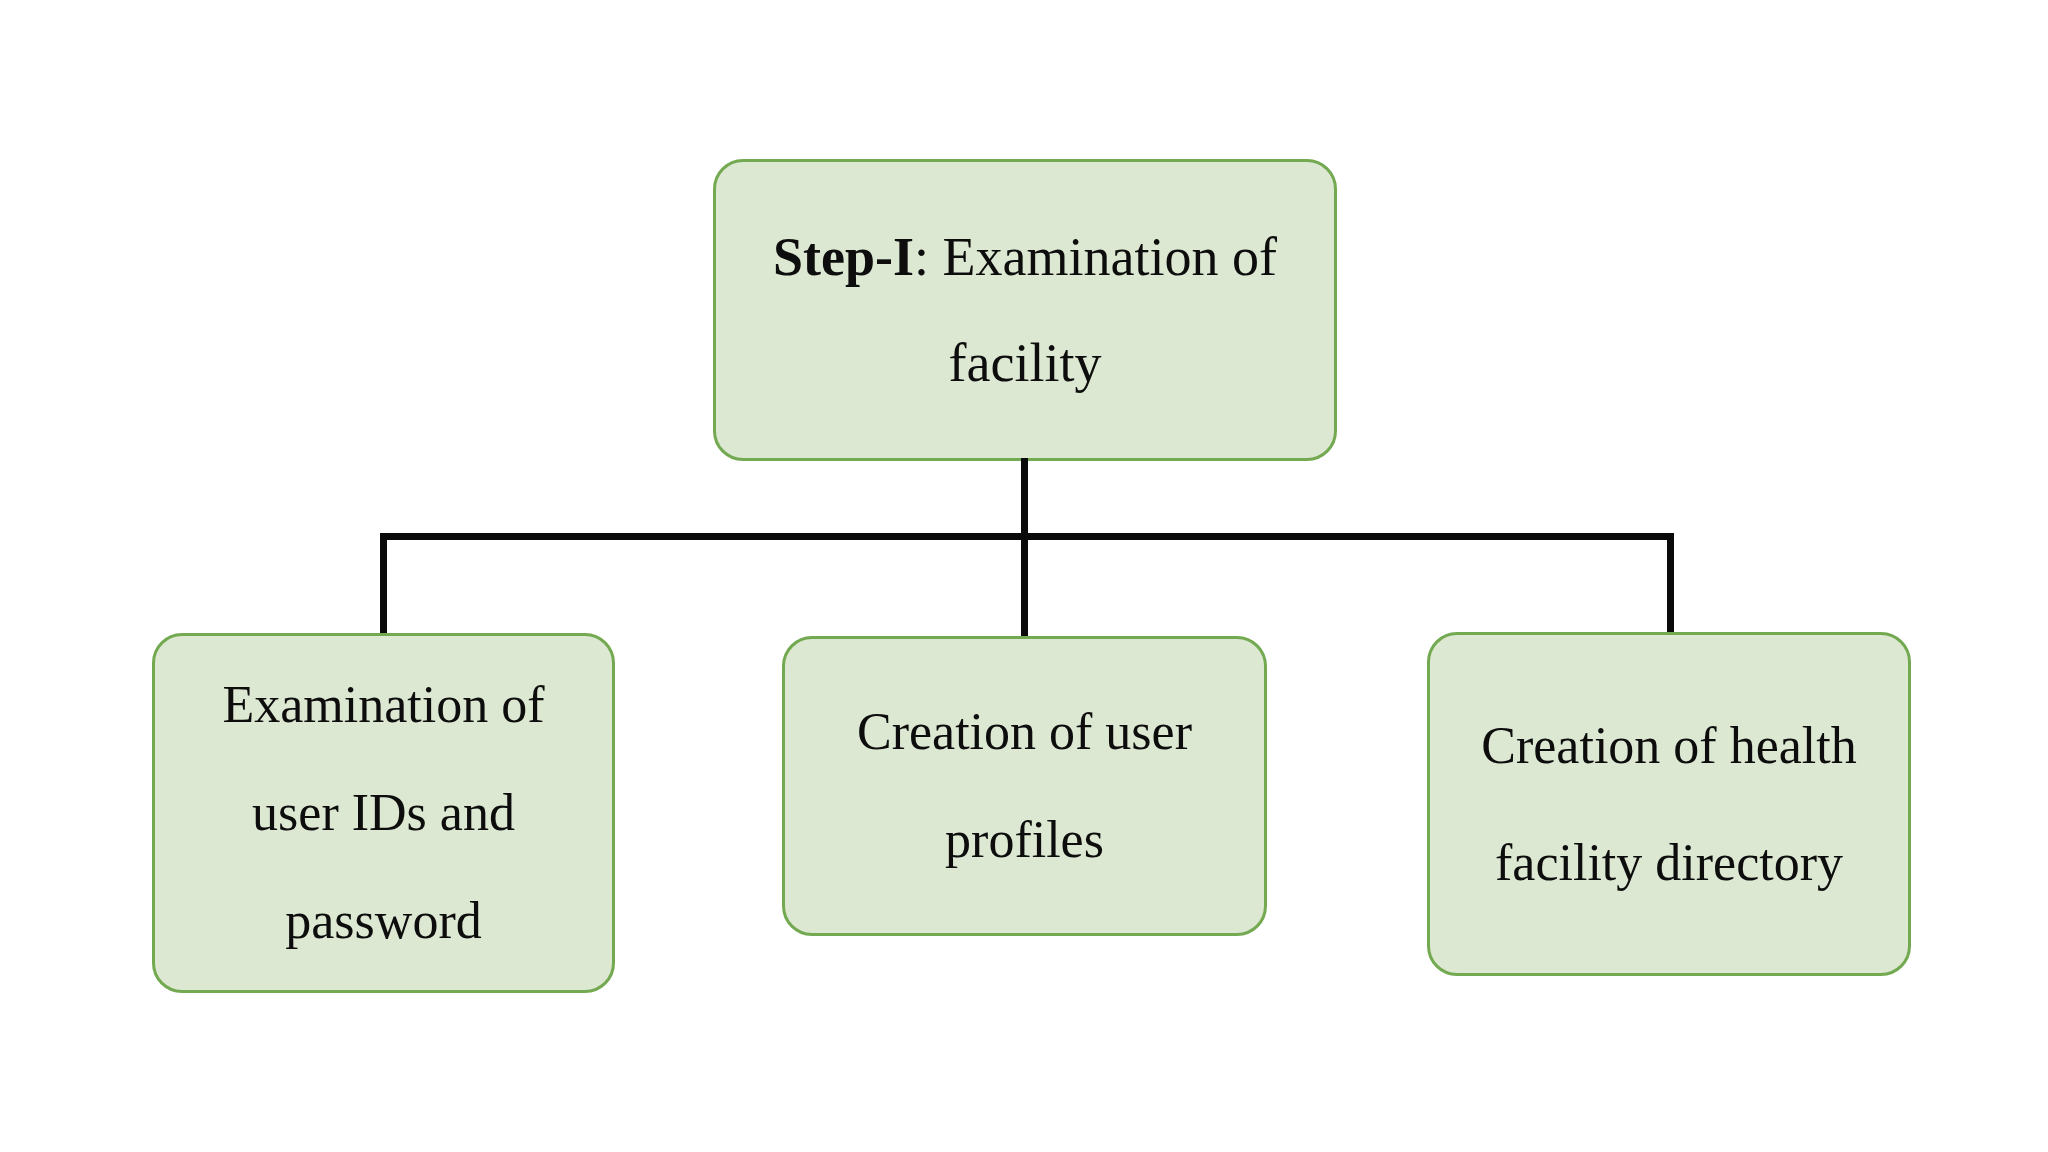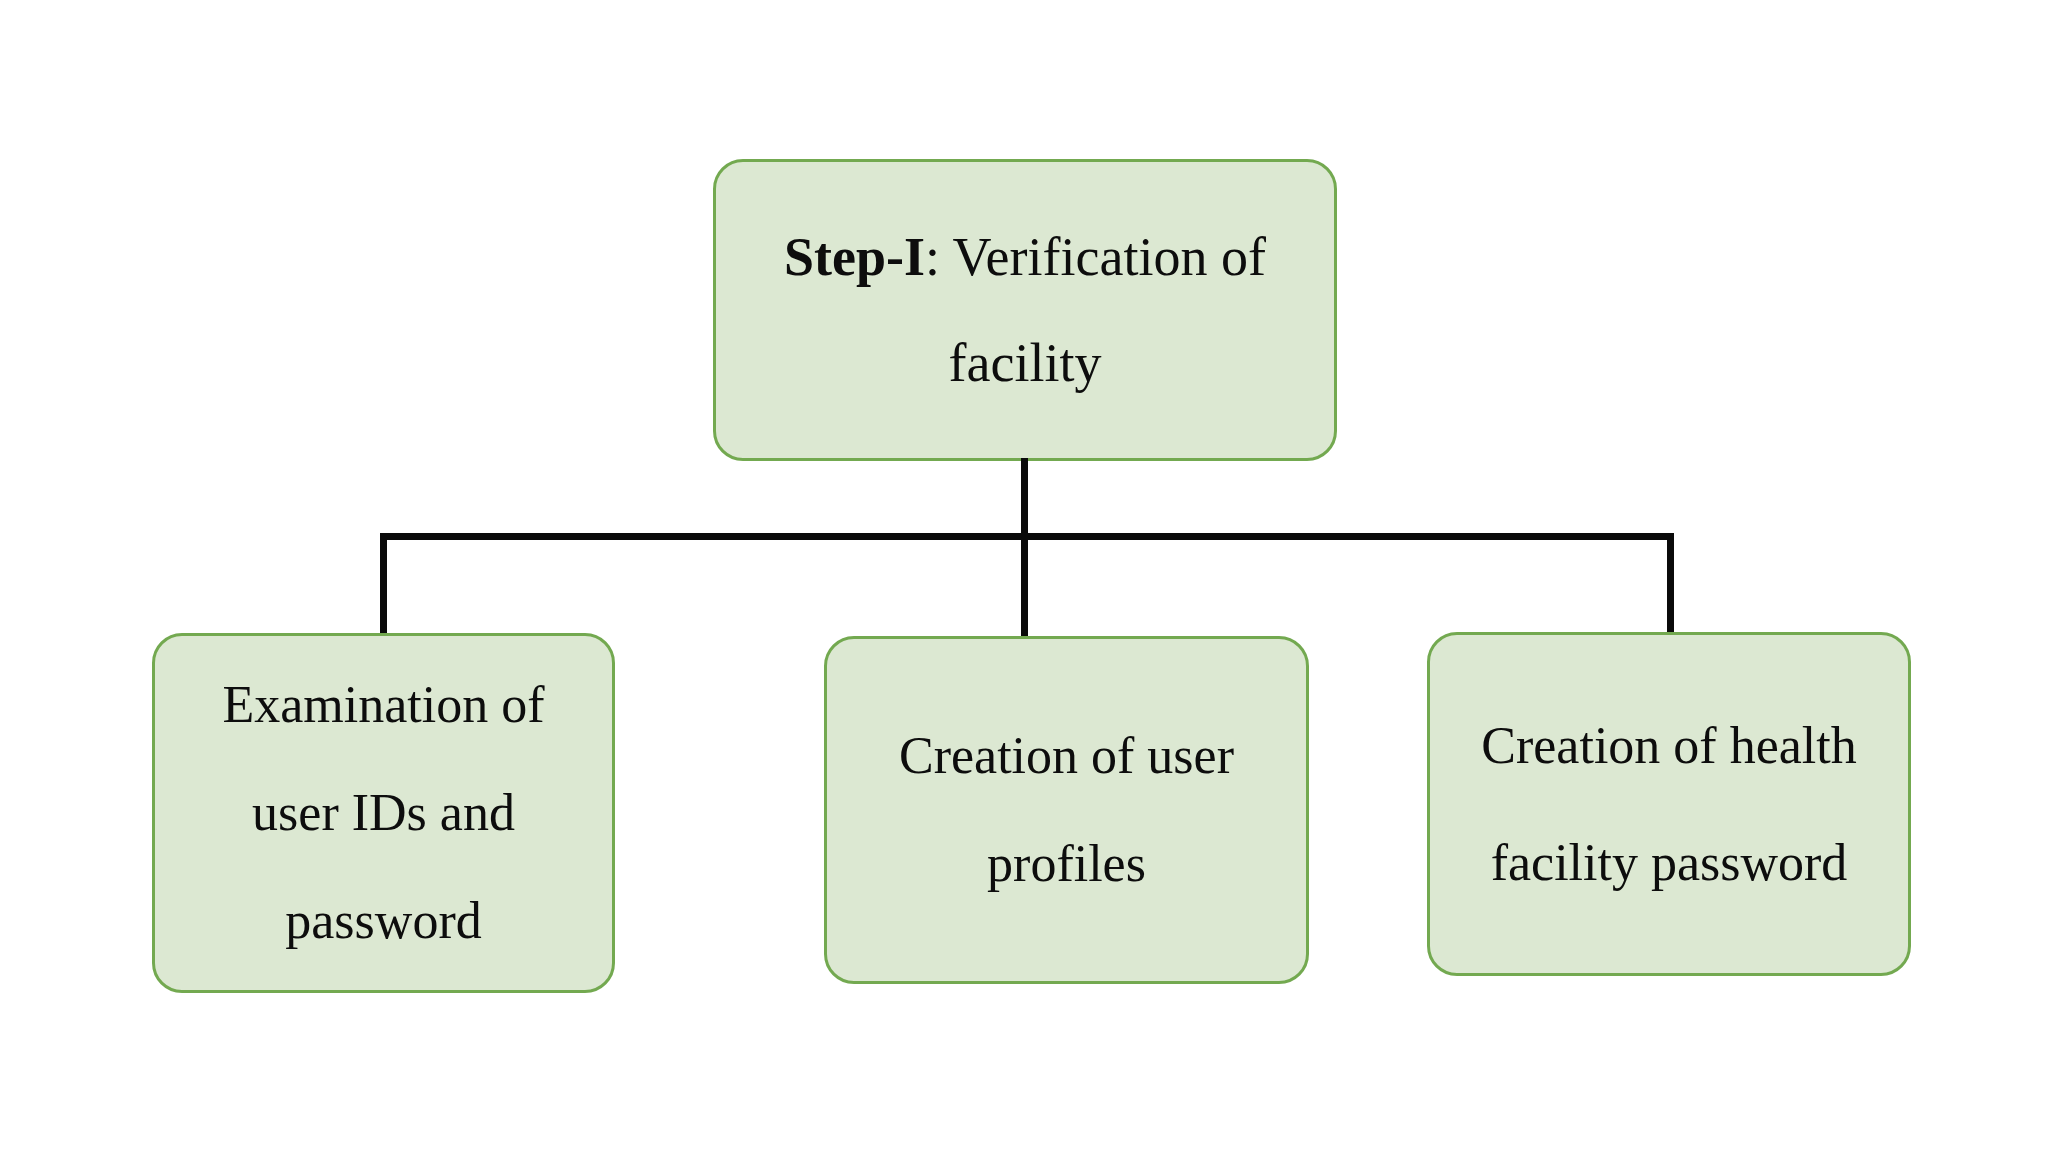--- a/index.html
+++ b/index.html
@@ -45,24 +45,24 @@
     font-size: 52px;
     line-height: 108px;
   }
   .child-left {
     left: 152px;
     top: 633px;
     width: 463px;
     height: 360px;
   }
   .child-middle {
-    left: 824px;
+    left: 782px;
     top: 636px;
     width: 485px;
-    height: 348px;
+    height: 300px;
   }
   .child-right {
     left: 1427px;
     top: 632px;
     width: 484px;
     height: 344px;
     gap: 9px;
   }
   .connector {
     position: absolute;
@@ -92,21 +92,21 @@
     width: 7px;
     height: 103px;
   }
 </style>
 </head>
 <body>
 
 <div class="stage">
 
   <div class="node root-node">
-    <div class="line"><span class="bold">Step-I</span><span>: Verification of</span></div>
+    <div class="line"><span class="bold">Step-I</span><span>: Examination of</span></div>
     <div class="line">facility</div>
   </div>
 
   <div class="connector conn-root-drop"></div>
   <div class="connector conn-rail"></div>
   <div class="connector conn-left-drop"></div>
   <div class="connector conn-right-drop"></div>
 
   <div class="node child-node child-left">
     <div class="line">Examination of</div>
@@ -114,16 +114,16 @@
     <div class="line">password</div>
   </div>
 
   <div class="node child-node child-middle">
     <div class="line">Creation of user</div>
     <div class="line">profiles</div>
   </div>
 
   <div class="node child-node child-right">
     <div class="line">Creation of health</div>
-    <div class="line">facility password</div>
+    <div class="line">facility directory</div>
   </div>
 
 </div>
 
 </body></html>

